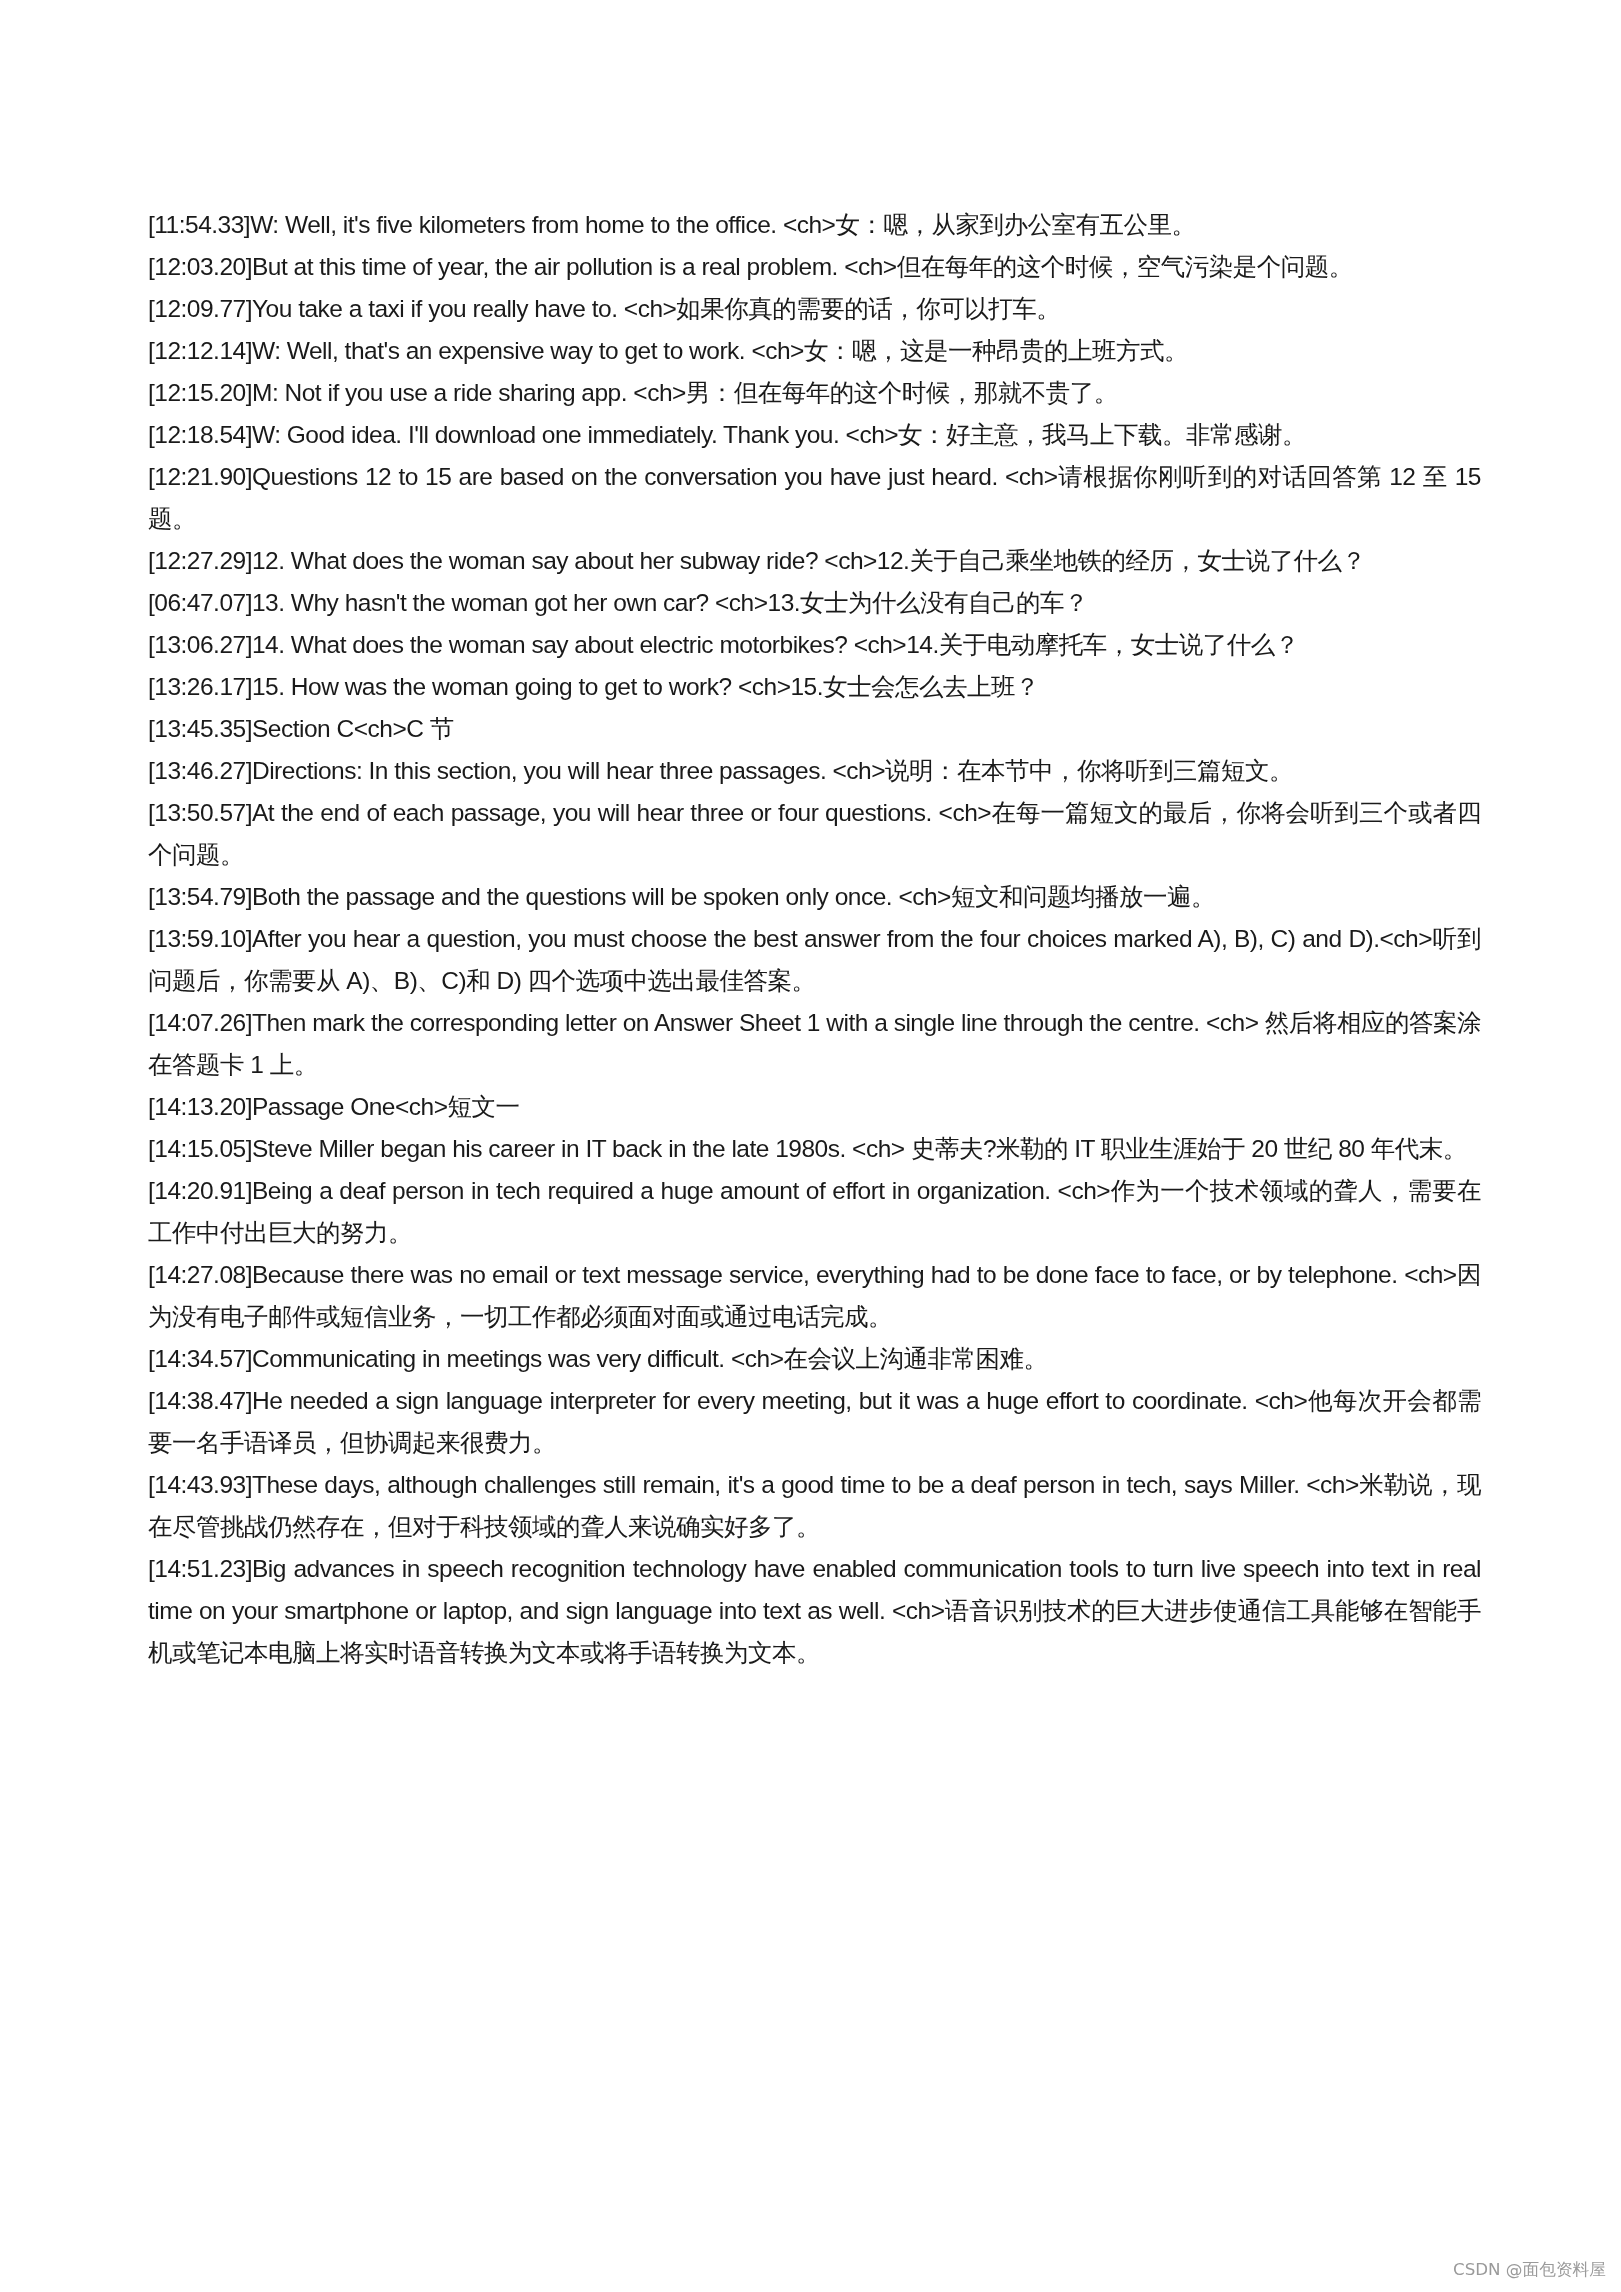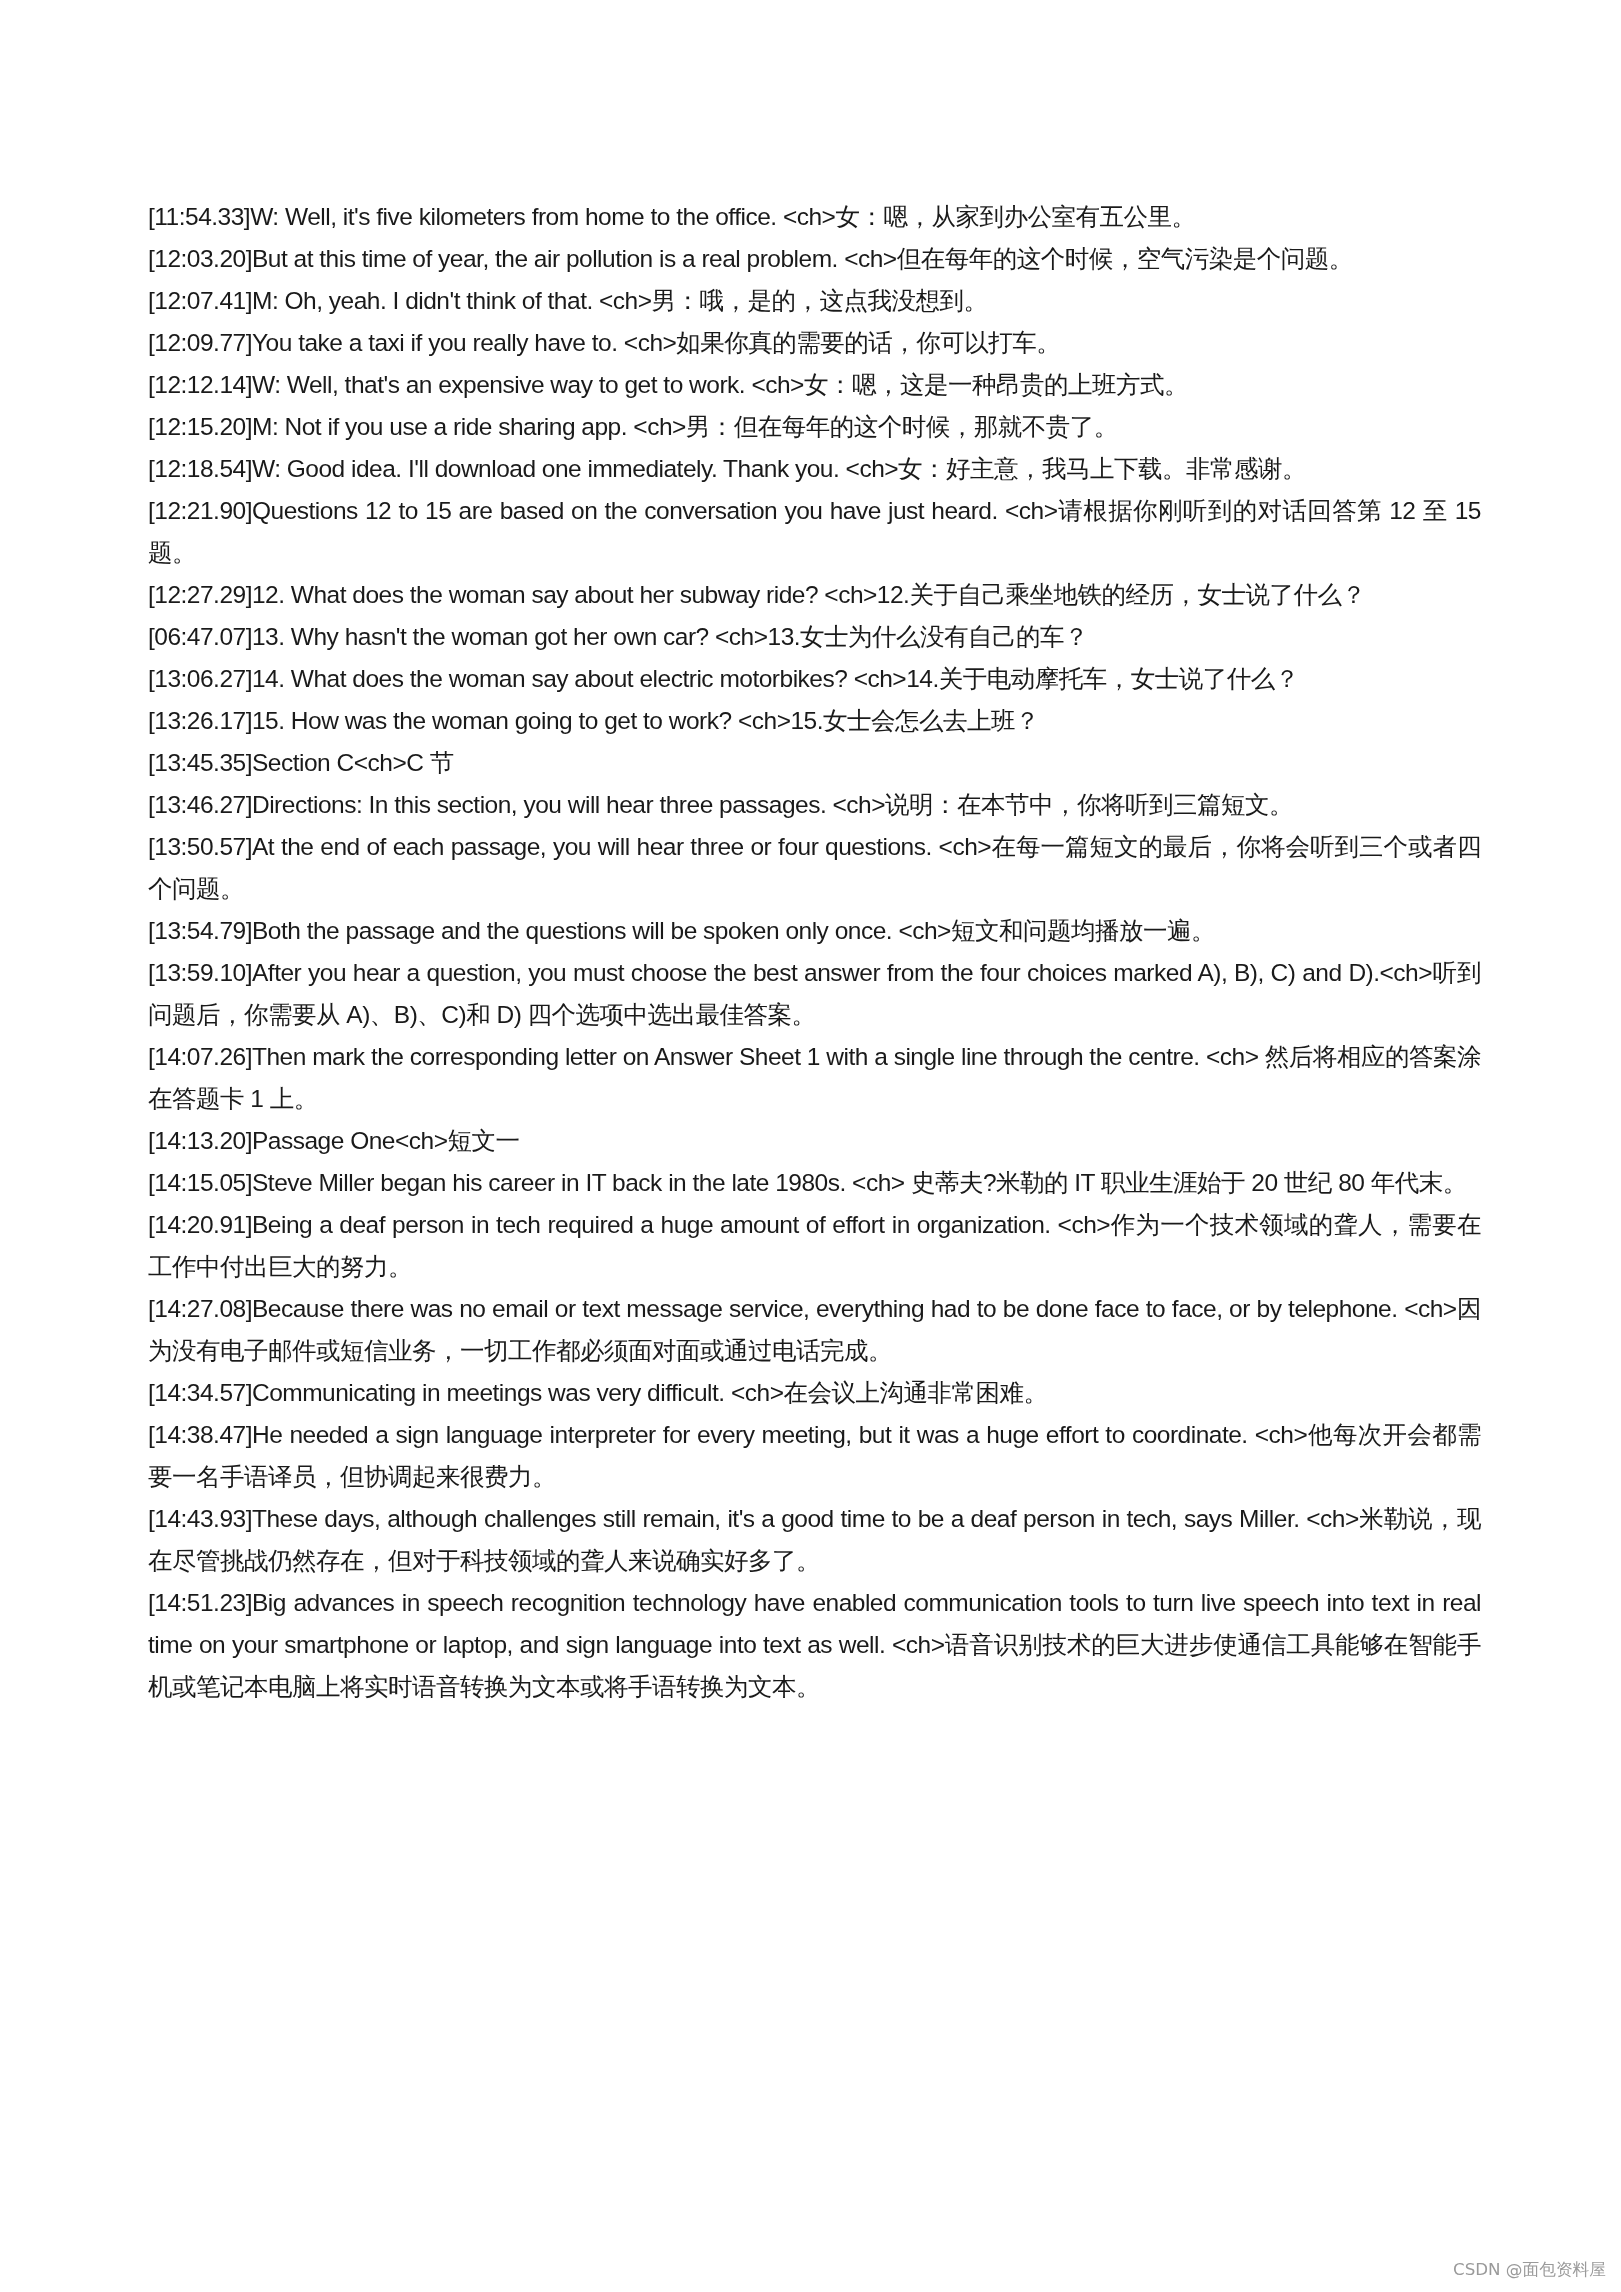--- a/index.html
+++ b/index.html
@@ -8,21 +8,21 @@
     height: 2293px;
     background: #ffffff;
     position: relative;
     overflow: hidden;
     font-family: "Liberation Sans", "DejaVu Sans", sans-serif;
     color: #1a1a1a;
   }
   .page {
     position: absolute;
     left: 148px;
-    top: 196px;
+    top: 204px;
     width: 1333px;
   }
   .entry {
     font-size: 24.5px;
     line-height: 42px;
     text-align: justify;
     margin: 0;
     letter-spacing: -0.5px;
     word-spacing: 0px;
   }
@@ -36,21 +36,20 @@
     color: #9a9a9a;
     font-family: "DejaVu Sans", sans-serif;
   }
 </style>
 </head>
 <body>
 
 <div class="page">
   <p class="entry"><span class="ts">[11:54.33]</span><span>W: Well, it's five kilometers from home to the office. </span><span>&lt;ch&gt;</span><span class="ch">女：嗯，从家到办公室有五公里。</span></p>
   <p class="entry"><span class="ts">[12:03.20]</span><span>But at this time of year, the air pollution is a real problem. </span><span>&lt;ch&gt;</span><span class="ch">但在每年的这个时候，空气污染是个问题。</span></p>
-  <p class="entry"><span class="ts">[12:07.41]</span><span>M: Oh, yeah. I didn't think of that. </span><span>&lt;ch&gt;</span><span class="ch">男：哦，是的，这点我没想到。</span></p>
   <p class="entry"><span class="ts">[12:09.77]</span><span>You take a taxi if you really have to. </span><span>&lt;ch&gt;</span><span class="ch">如果你真的需要的话，你可以打车。</span></p>
   <p class="entry"><span class="ts">[12:12.14]</span><span>W: Well, that's an expensive way to get to work. </span><span>&lt;ch&gt;</span><span class="ch">女：嗯，这是一种昂贵的上班方式。</span></p>
   <p class="entry"><span class="ts">[12:15.20]</span><span>M: Not if you use a ride sharing app. </span><span>&lt;ch&gt;</span><span class="ch">男：但在每年的这个时候，那就不贵了。</span></p>
   <p class="entry"><span class="ts">[12:18.54]</span><span>W: Good idea. I'll download one immediately. Thank you. </span><span>&lt;ch&gt;</span><span class="ch">女：好主意，我马上下载。非常感谢。</span></p>
   <p class="entry"><span class="ts">[12:21.90]</span><span>Questions 12 to 15 are based on the conversation you have just heard. </span><span>&lt;ch&gt;</span><span class="ch">请根据你刚听到的对话回答第 12 至 15 题。</span></p>
   <p class="entry"><span class="ts">[12:27.29]</span><span>12. What does the woman say about her subway ride? </span><span>&lt;ch&gt;</span><span class="ch">12.关于自己乘坐地铁的经历，女士说了什么？</span></p>
   <p class="entry"><span class="ts">[06:47.07]</span><span>13. Why hasn't the woman got her own car? </span><span>&lt;ch&gt;</span><span class="ch">13.女士为什么没有自己的车？</span></p>
   <p class="entry"><span class="ts">[13:06.27]</span><span>14. What does the woman say about electric motorbikes? </span><span>&lt;ch&gt;</span><span class="ch">14.关于电动摩托车，女士说了什么？</span></p>
   <p class="entry"><span class="ts">[13:26.17]</span><span>15. How was the woman going to get to work? </span><span>&lt;ch&gt;</span><span class="ch">15.女士会怎么去上班？</span></p>
   <p class="entry"><span class="ts">[13:45.35]</span><span>Section C</span><span>&lt;ch&gt;</span><span class="ch">C 节</span></p>

